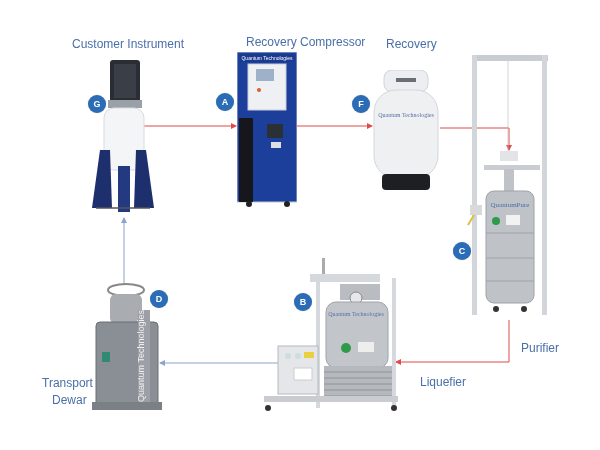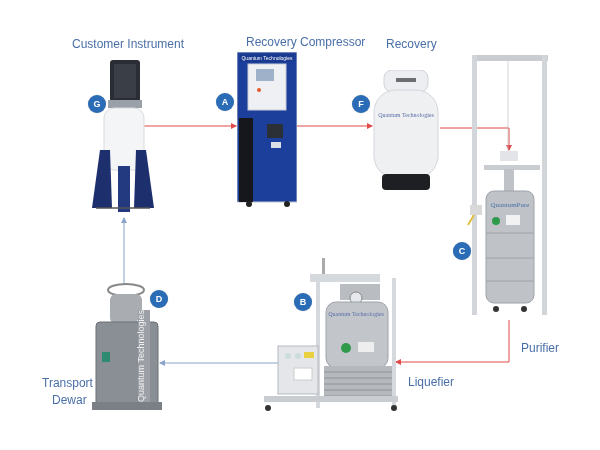--- a/index.html
+++ b/index.html
@@ -44,21 +44,21 @@
 
   <line x1="282" y1="363" x2="160" y2="363" stroke="#8aa4cc" stroke-width="1" marker-end="url(#ab)"></line>
 
   <line x1="124" y1="285" x2="124" y2="218" stroke="#8aa4cc" stroke-width="1" marker-end="url(#ab)"></line>
 </svg>
 
 <div class="label" style="left:72px;top:38px;">Customer Instrument</div>
 <div class="label" style="left:214px;top:36px;padding-left:32px;">Recovery Compressor</div>
 <div class="label" style="left:386px;top:38px;">Recovery</div>
 <div class="label" style="left:521px;top:342px;">Purifier</div>
-<div class="label" style="left:408px;top:376px;">Liquefier</div>
+<div class="label" style="left:420px;top:376px;">Liquefier</div>
 <div class="label" style="left:42px;top:368px;margin-top:9px;">Transport</div>
 <div class="label" style="left:52px;top:394px;">Dewar</div>
 
 <div class="equip" style="left:90px;top:58px;width:66px;height:160px;">
   <svg width="66" height="160">
     <rect x="20" y="2" width="30" height="42" rx="3" fill="#2a2d33"></rect>
     <rect x="24" y="6" width="22" height="34" fill="#3a3e46"></rect>
     <rect x="18" y="42" width="34" height="8" fill="#9aa0a8"></rect>
     <rect x="14" y="50" width="40" height="62" rx="10" fill="#f4f5f7" stroke="#d8dbe0"></rect>
     <polygon points="2,150 10,92 20,92 22,150" fill="#1e2f6e"></polygon>

